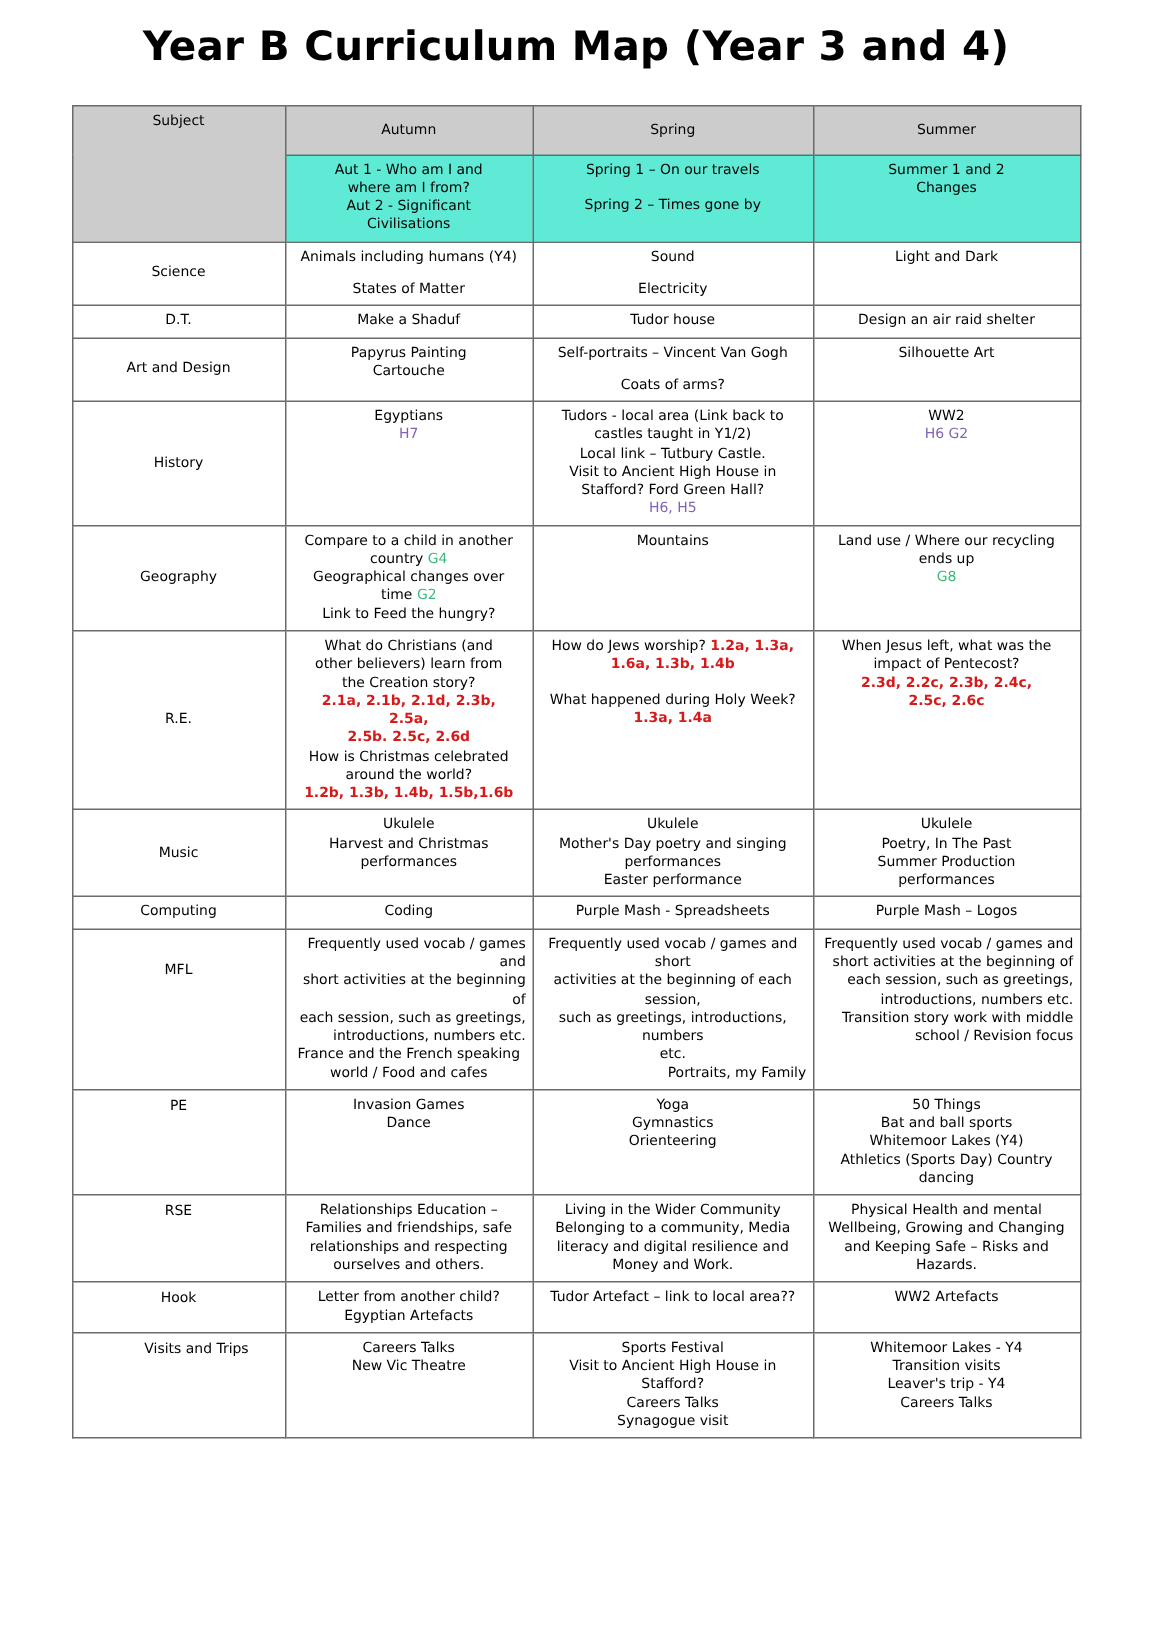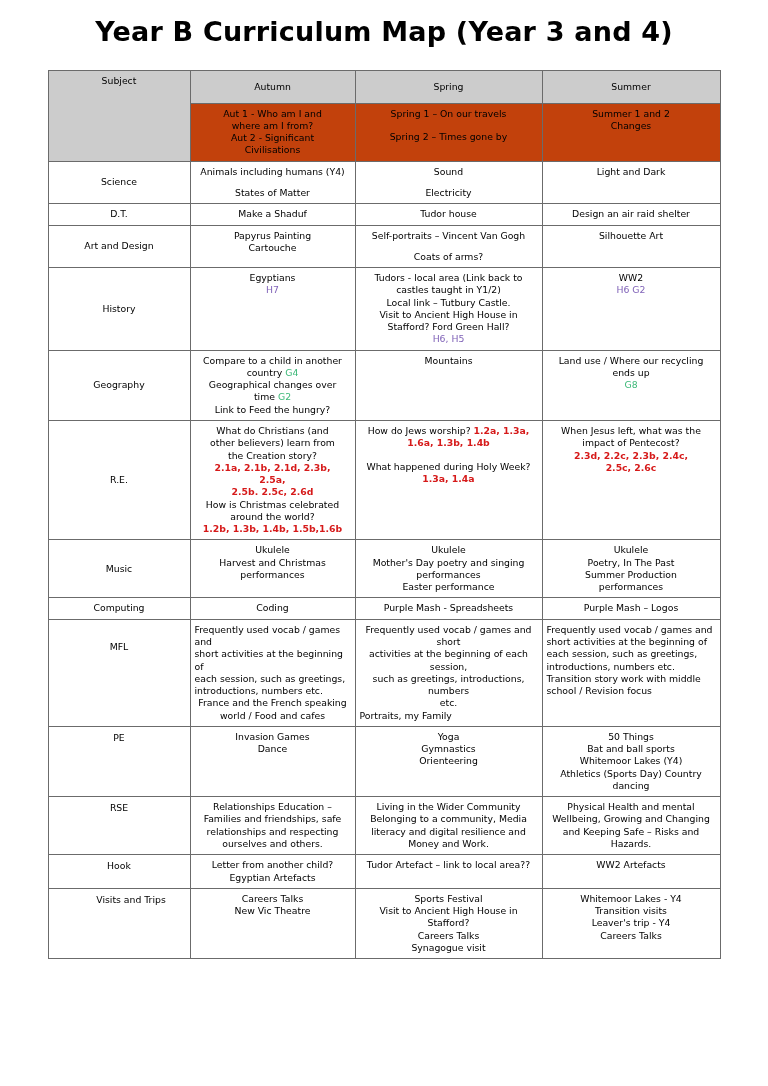--- a/index.html
+++ b/index.html
@@ -65,21 +65,21 @@
   .subject-corner {
     background: #cccccc;
     font-size: 21px;
     font-weight: bold;
     text-align: center;
     vertical-align: top !important;
     padding-top: 4px;
   }
   
   .topic-cell {
-    background: #c2410c;
+    background: #5eead4;
     text-align: center;
     font-size: 10px;
     line-height: 1.55;
     vertical-align: top;
     padding-top: 6px;
   }
 
   
   .subj {
     font-weight: bold;
@@ -94,21 +94,21 @@
   .sp { display: block; height: 9px; }
 
   
   .code-purple { color: #8063b8; }
   .code-green  { color: #3cb878; }
   .code-red    { color: #d61a1a; font-weight: bold; }
 
   .italic { }
   .tiny { font-size: 8.2px; line-height: 1.3; }
   .mfl-cell { font-size: 8.5px; line-height: 1.4; text-align: center; }
-  .mfl-cell .left { display: block; text-align: left; }
+  .mfl-cell .left { display: block; text-align: right; }
 </style>
 </head>
 <body>
 
 <div class="page">
 
   <div class="doc-title">Year B Curriculum Map (Year 3 and 4)</div>
 
   <table class="curriculum">
     <colgroup>

